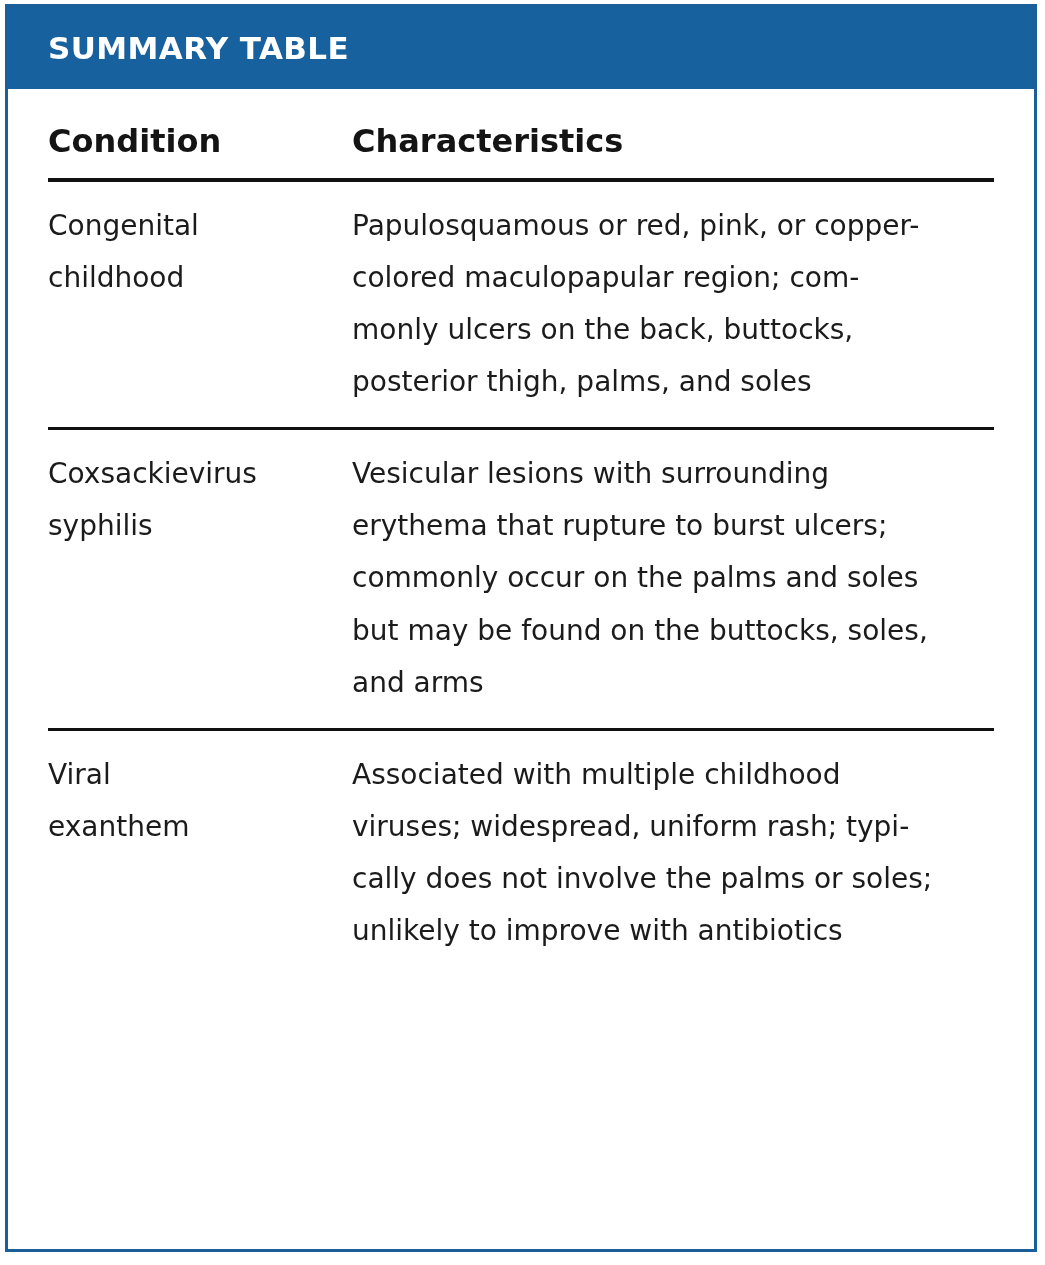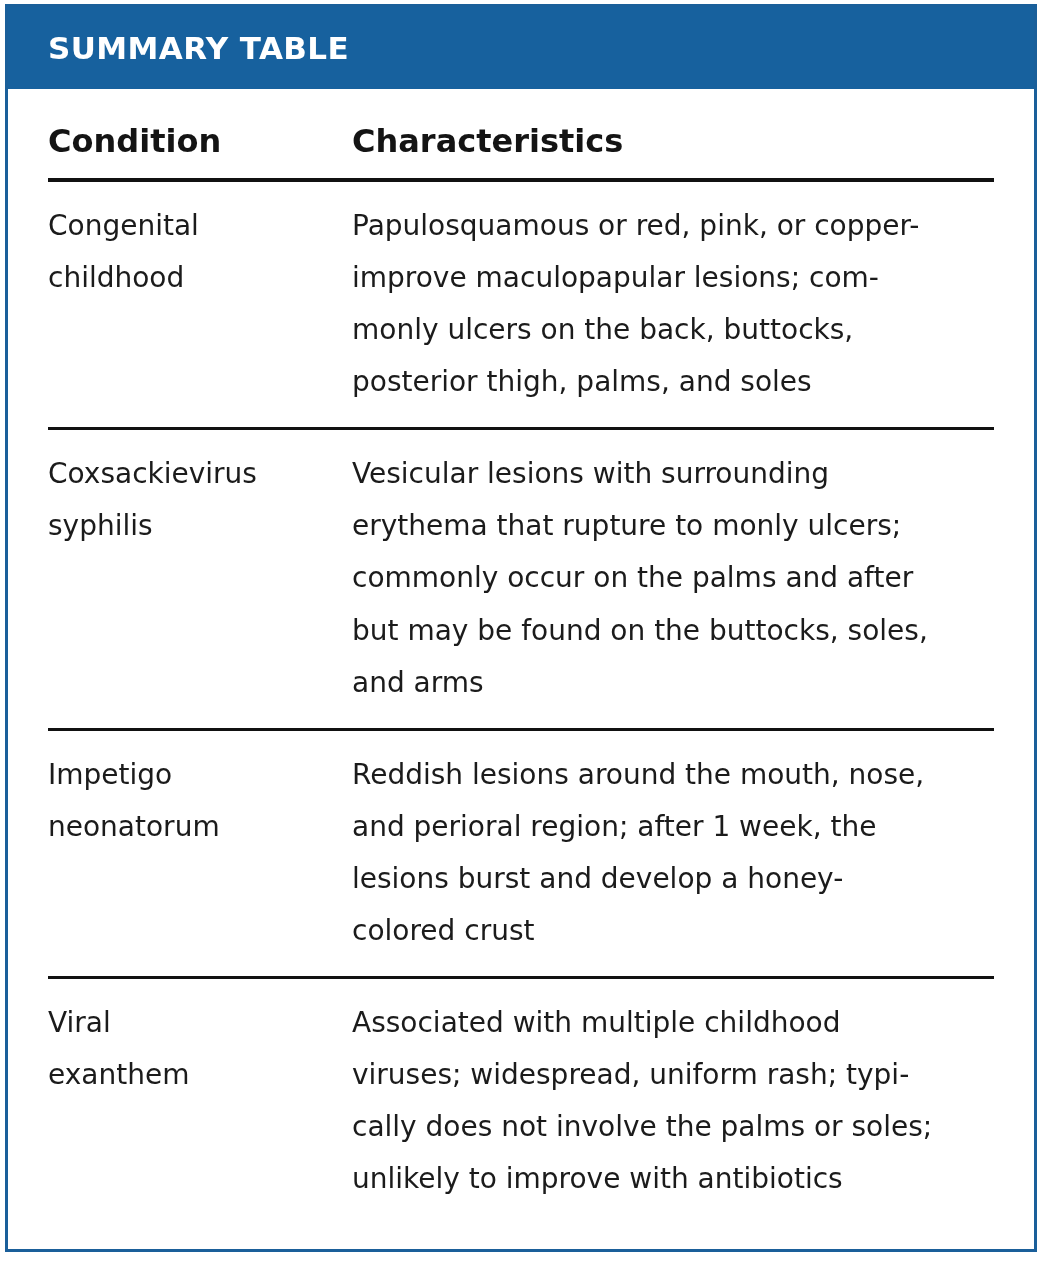--- a/index.html
+++ b/index.html
@@ -117,48 +117,36 @@
         </tr>
       </thead>
       <tbody id="table-body">
           <tr>
             <td class="td-condition">
               <span class="cell-line">Congenital</span>
               <span class="cell-line">childhood</span>
             </td>
             <td class="td-characteristics">
               <span class="cell-line">Papulosquamous or red, pink, or copper-</span>
-              <span class="cell-line">improve maculopapular lesions; com-</span>
+              <span class="cell-line">colored maculopapular region; com-</span>
               <span class="cell-line">monly ulcers on the back, buttocks,</span>
               <span class="cell-line">posterior thigh, palms, and soles</span>
             </td>
           </tr>
           <tr>
             <td class="td-condition">
               <span class="cell-line">Coxsackievirus</span>
               <span class="cell-line">syphilis</span>
             </td>
             <td class="td-characteristics">
               <span class="cell-line">Vesicular lesions with surrounding</span>
-              <span class="cell-line">erythema that rupture to monly ulcers;</span>
-              <span class="cell-line">commonly occur on the palms and after</span>
+              <span class="cell-line">erythema that rupture to burst ulcers;</span>
+              <span class="cell-line">commonly occur on the palms and soles</span>
               <span class="cell-line">but may be found on the buttocks, soles,</span>
               <span class="cell-line">and arms</span>
-            </td>
-          </tr>
-          <tr>
-            <td class="td-condition">
-              <span class="cell-line">Impetigo</span>
-              <span class="cell-line">neonatorum</span>
-            </td>
-            <td class="td-characteristics">
-              <span class="cell-line">Reddish lesions around the mouth, nose,</span>
-              <span class="cell-line">and perioral region; after 1 week, the</span>
-              <span class="cell-line">lesions burst and develop a honey-</span>
-              <span class="cell-line">colored crust</span>
             </td>
           </tr>
           <tr>
             <td class="td-condition">
               <span class="cell-line">Viral</span>
               <span class="cell-line">exanthem</span>
             </td>
             <td class="td-characteristics">
               <span class="cell-line">Associated with multiple childhood</span>
               <span class="cell-line">viruses; widespread, uniform rash; typi-</span>

